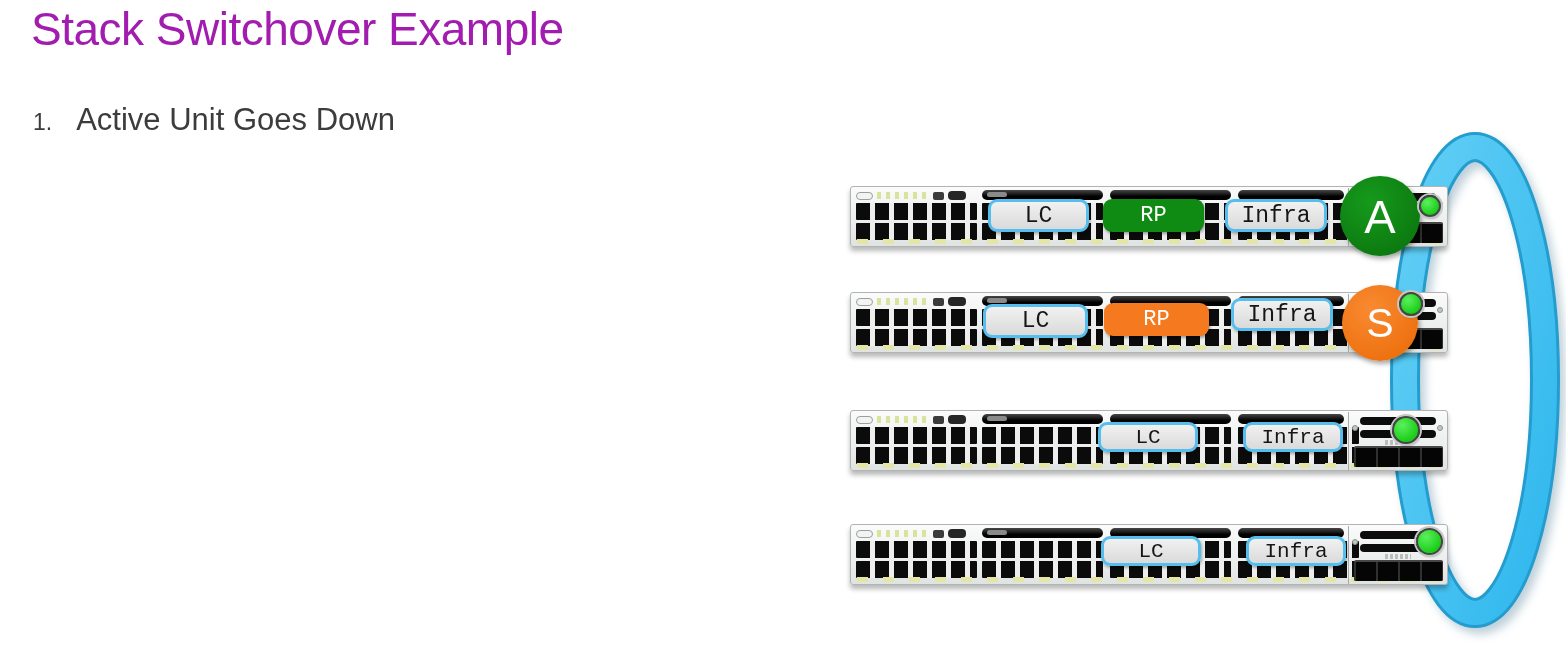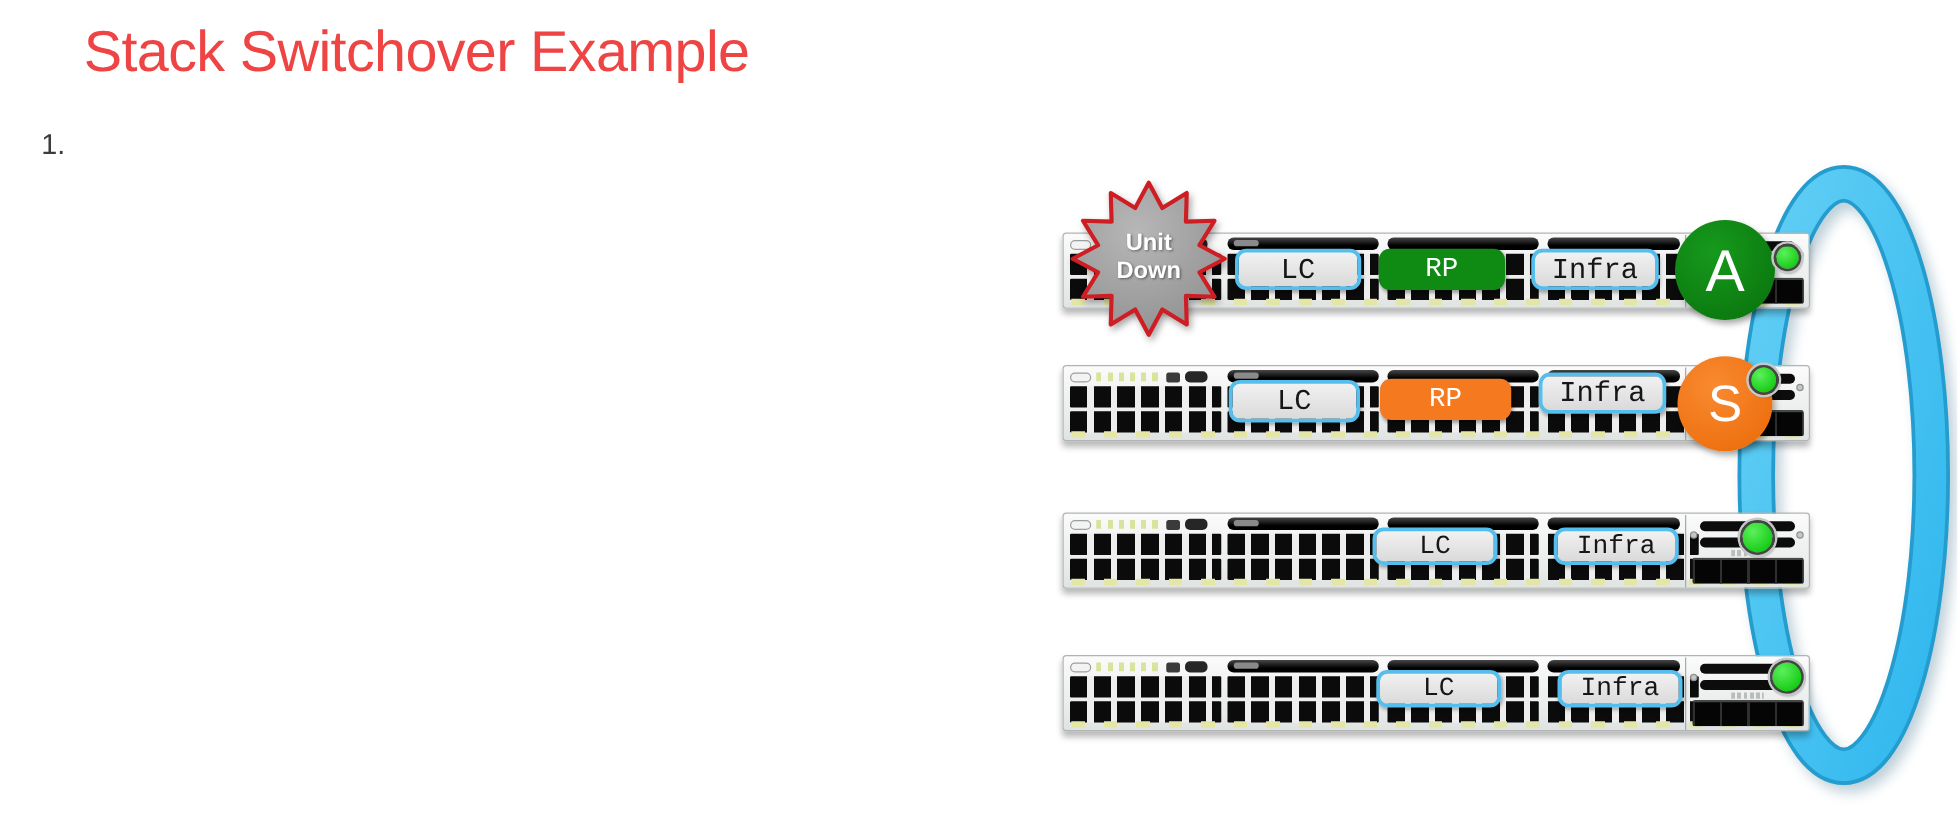--- a/index.html
+++ b/index.html
@@ -1,21 +1,21 @@
 <!DOCTYPE html>
 <html><head>
 <meta charset="utf-8">
 <style>
   * { margin:0; padding:0; box-sizing:border-box; }
   body { background:#fff; font-family:"Liberation Sans", sans-serif; }
   .stage { position:relative; width:1566px; height:654px; background:#ffffff; overflow:hidden; }
 
   
-  .title { position:absolute; left:31px; top:14px; font-size:46px; font-weight:400;
-           color:#ef4444; letter-spacing:-0.5px;margin-left:36px; }
+  .title { position:absolute; left:31px; top:2px; font-size:46px; font-weight:400;
+           color:#a21caf; letter-spacing:-0.5px; }
   .step  { position:absolute; left:33px; top:102px; display:flex; align-items:baseline; }
   .step-num  { font-size:23px; color:#3C3C3C; margin-right:24px; }
   .step-text { font-size:31px; color:#3C3C3C; }
 
   
   .ring-svg { position:absolute; left:0; top:0; z-index:1;
               filter: drop-shadow(5px 6px 5px rgba(110,150,170,0.45)); }
 
   
   .switch { position:absolute; width:598px; height:61px; z-index:2;
@@ -88,20 +88,21 @@
                 text-shadow:1px 1px 2px rgba(0,0,0,0.45); }
 </style>
 </head>
 <body>
 
 <div class="stage">
 
   <div class="title">Stack Switchover Example</div>
   <div class="step">
     <span class="step-num">1.</span>
+    <span class="step-text">Active Unit Goes Down</span>
   </div>
 
   <svg class="ring-svg" width="1566" height="654" viewBox="0 0 1566 654">
     <defs>
       <linearGradient id="ringGrad" x1="0" y1="0" x2="1" y2="1">
         <stop offset="0" stop-color="#63CFF5"></stop>
         <stop offset="1" stop-color="#2FB7EE"></stop>
       </linearGradient>
     </defs>
     <ellipse cx="1475" cy="380" rx="70" ry="233" fill="none" stroke="#249CCE" stroke-width="30"></ellipse>
@@ -265,29 +266,14 @@
       <div class="u-bar u1"></div>
         <div class="u-bar u2"></div>
       <div class="u-logo"></div>
       <div class="u-sfp"></div>
     </div>
     <div class="tag" style="left:250px; top:11px; width:100px; height:30px; font-size:21px;">LC</div>
     <div class="tag" style="left:395px; top:11px; width:100px; height:30px; font-size:21px;">Infra</div>
     <div class="led" style="left:565px; top:3px; width:27px; height:27px;"></div>
   </div>
 
-  <div class="burst">
-    <svg width="126" height="126" viewBox="0 0 114 114">
-      <defs>
-        <radialGradient id="starGrad" cx="0.42" cy="0.32" r="0.8">
-          <stop offset="0" stop-color="#B7B7B7"></stop>
-          <stop offset="1" stop-color="#8D8D8D"></stop>
-        </radialGradient>
-      </defs>
-      <polygon fill="url(#starGrad)" stroke="#CE1D23" stroke-width="3" stroke-linejoin="round" points="57,2 66.8,20.3 84.5,9.4 83.9,30.1 104.6,29.5 93.7,47.2 112,57 93.7,66.8 104.6,84.5 83.9,83.9 84.5,104.6 66.8,93.7 57,112 47.2,93.7 29.5,104.6 30.1,83.9 9.4,84.5 20.3,66.8 2,57 20.3,47.2 9.4,29.5 30.1,30.1 29.5,9.4 47.2,20.3"></polygon>
-    </svg>
-    <div class="burst-text">
-      <div>Unit</div>
-      <div>Down</div>
-    </div>
-  </div>
 
 </div>
 
 </body></html>

